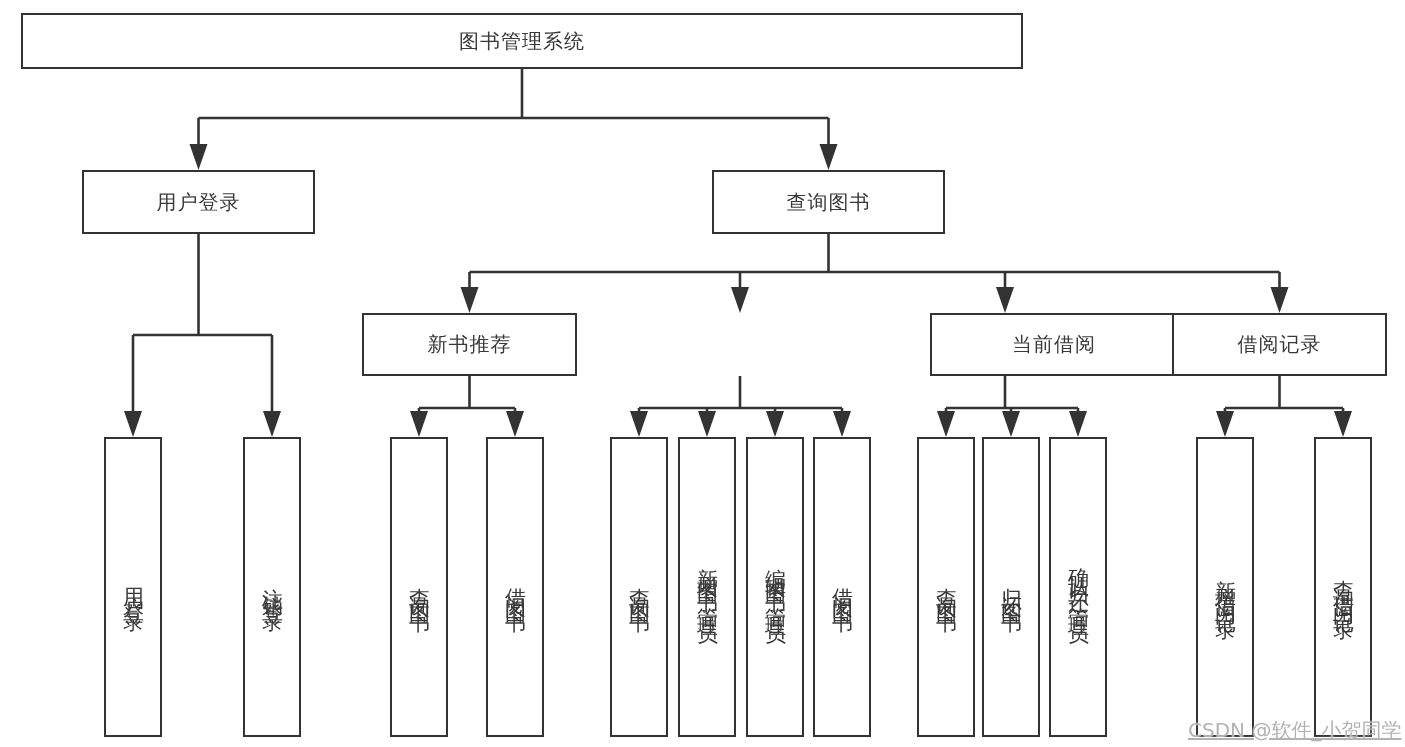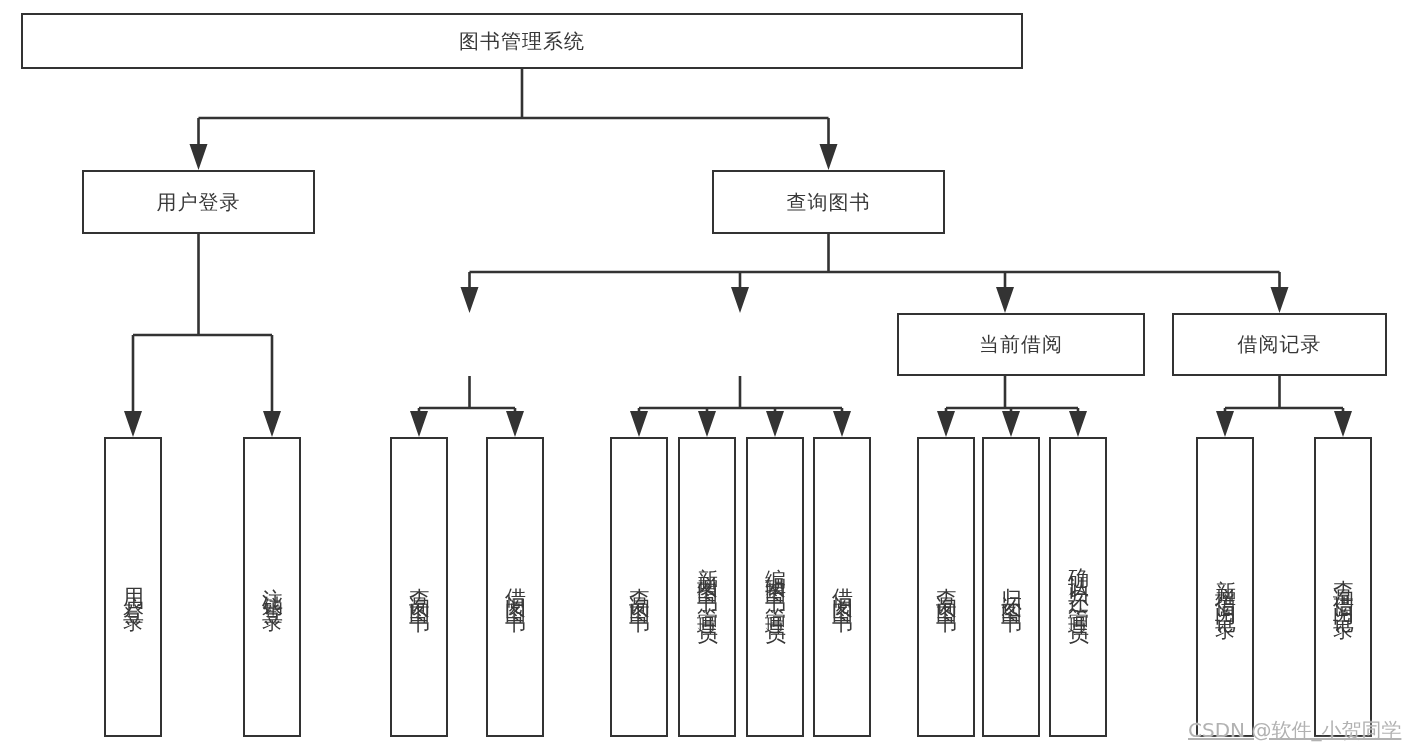--- a/index.html
+++ b/index.html
@@ -43,21 +43,21 @@
     letter-spacing: 8px;
     line-height: 1.1;
     white-space: nowrap;
   }
   
   .n-root    { left: 21px;   top: 13px;  width: 1002px; height: 56px; }
   .n-login   { left: 82px;   top: 170px; width: 233px;  height: 64px; }
   .n-mgmt    { left: 712px;  top: 170px; width: 233px;  height: 64px; }
   .n-newbook { left: 362px;  top: 313px; width: 215px;  height: 63px; }
   .n-borrow  { left: 632px;  top: 313px; width: 216px;  height: 63px; }
-  .n-current { left: 897px;  top: 313px; width: 248px;  height: 63px; }
+  .n-current { left: 930px;  top: 313px; width: 248px;  height: 63px; }
   .n-record  { left: 1172px; top: 313px; width: 215px;  height: 63px; }
   
   .leaf { top: 437px; width: 58px; height: 300px; }
   .a1 { left: 104px; }  .a2 { left: 243px; }
   .b1 { left: 390px; }  .b2 { left: 486px; }
   .c1 { left: 610px; }  .c2 { left: 678px; }  .c3 { left: 746px; }  .c4 { left: 813px; }
   .d1 { left: 917px; }  .d2 { left: 982px; }  .d3 { left: 1049px; }
   .e1 { left: 1196px; } .e2 { left: 1314px; }
   .watermark {
     position: absolute;
@@ -111,20 +111,23 @@
     <span>图书管理系统</span>
   </div>
 
   <div class="node h n-login">
     <span>用户登录</span>
   </div>
   <div class="node h n-mgmt">
     <span>查询图书</span>
   </div>
 
+  <div class="node h n-newbook">
+    <span>新书推荐</span>
+  </div>
   <div class="node h n-current">
     <span>当前借阅</span>
   </div>
   <div class="node h n-record">
     <span>借阅记录</span>
   </div>
 
   <div class="node v leaf a1">
     <span>用户登录</span>
   </div>

